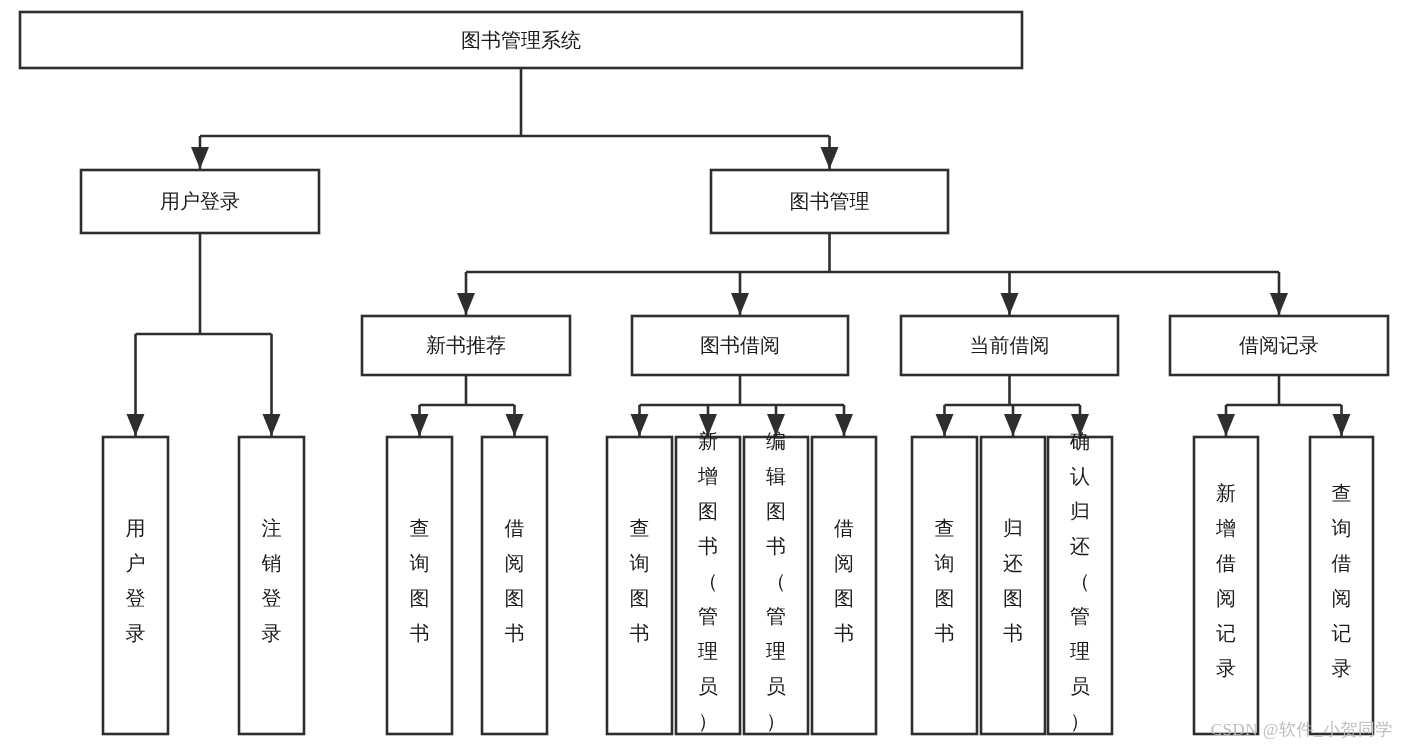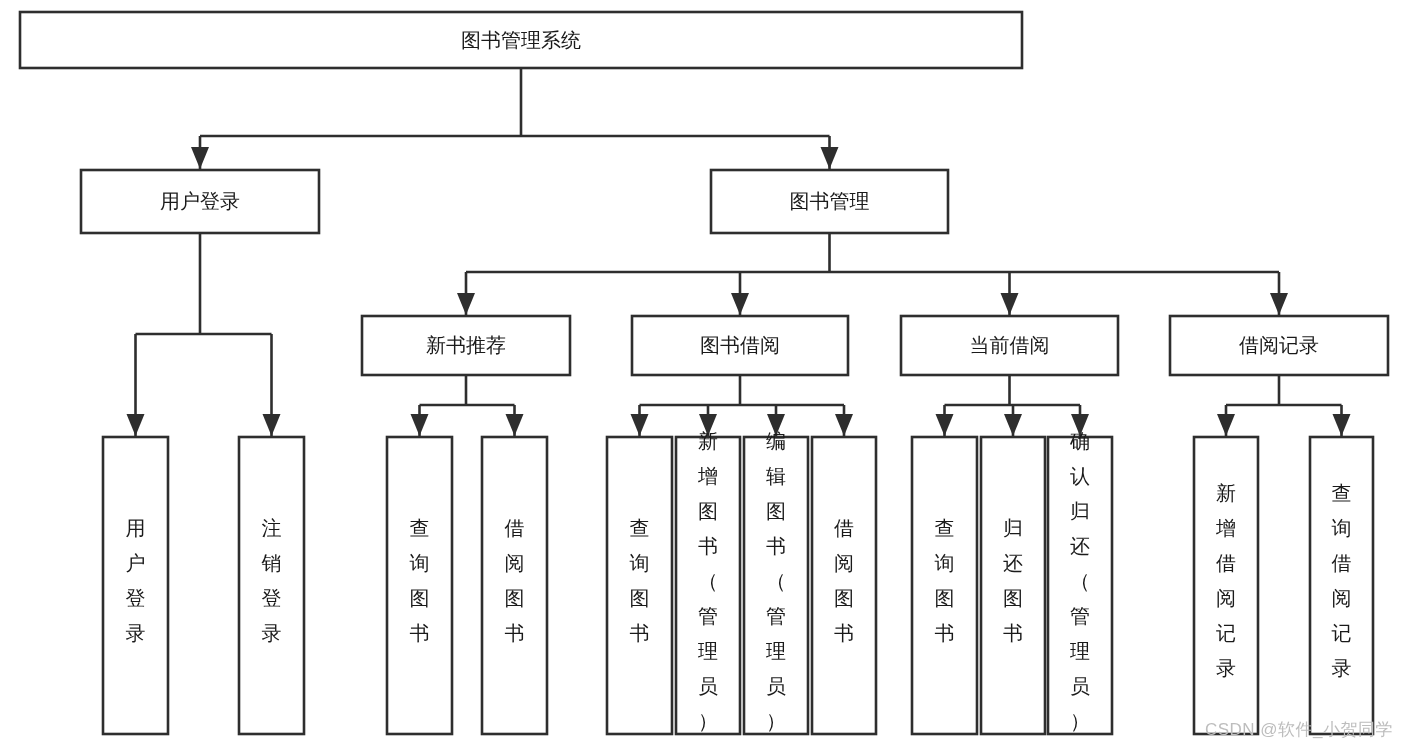--- a/index.html
+++ b/index.html
@@ -53,21 +53,21 @@
   .node-label-vertical {
     fill: #1a1a1a;
     font-family: "DejaVu Sans", "Liberation Sans", sans-serif;
     font-size: 20px;
     text-anchor: middle;
   }
   .watermark {
     position: absolute;
     right: 12px;
     bottom: 6px;
-    font-family: Liberation Sans, sans-serif;
+    font-family: Liberation Serif, serif;
     font-size: 17px;
     color: #bdbdbd;
     letter-spacing: 0.5px;
     white-space: nowrap;
     user-select: none;
   }
 </style>
 </head>
 <body>
 

